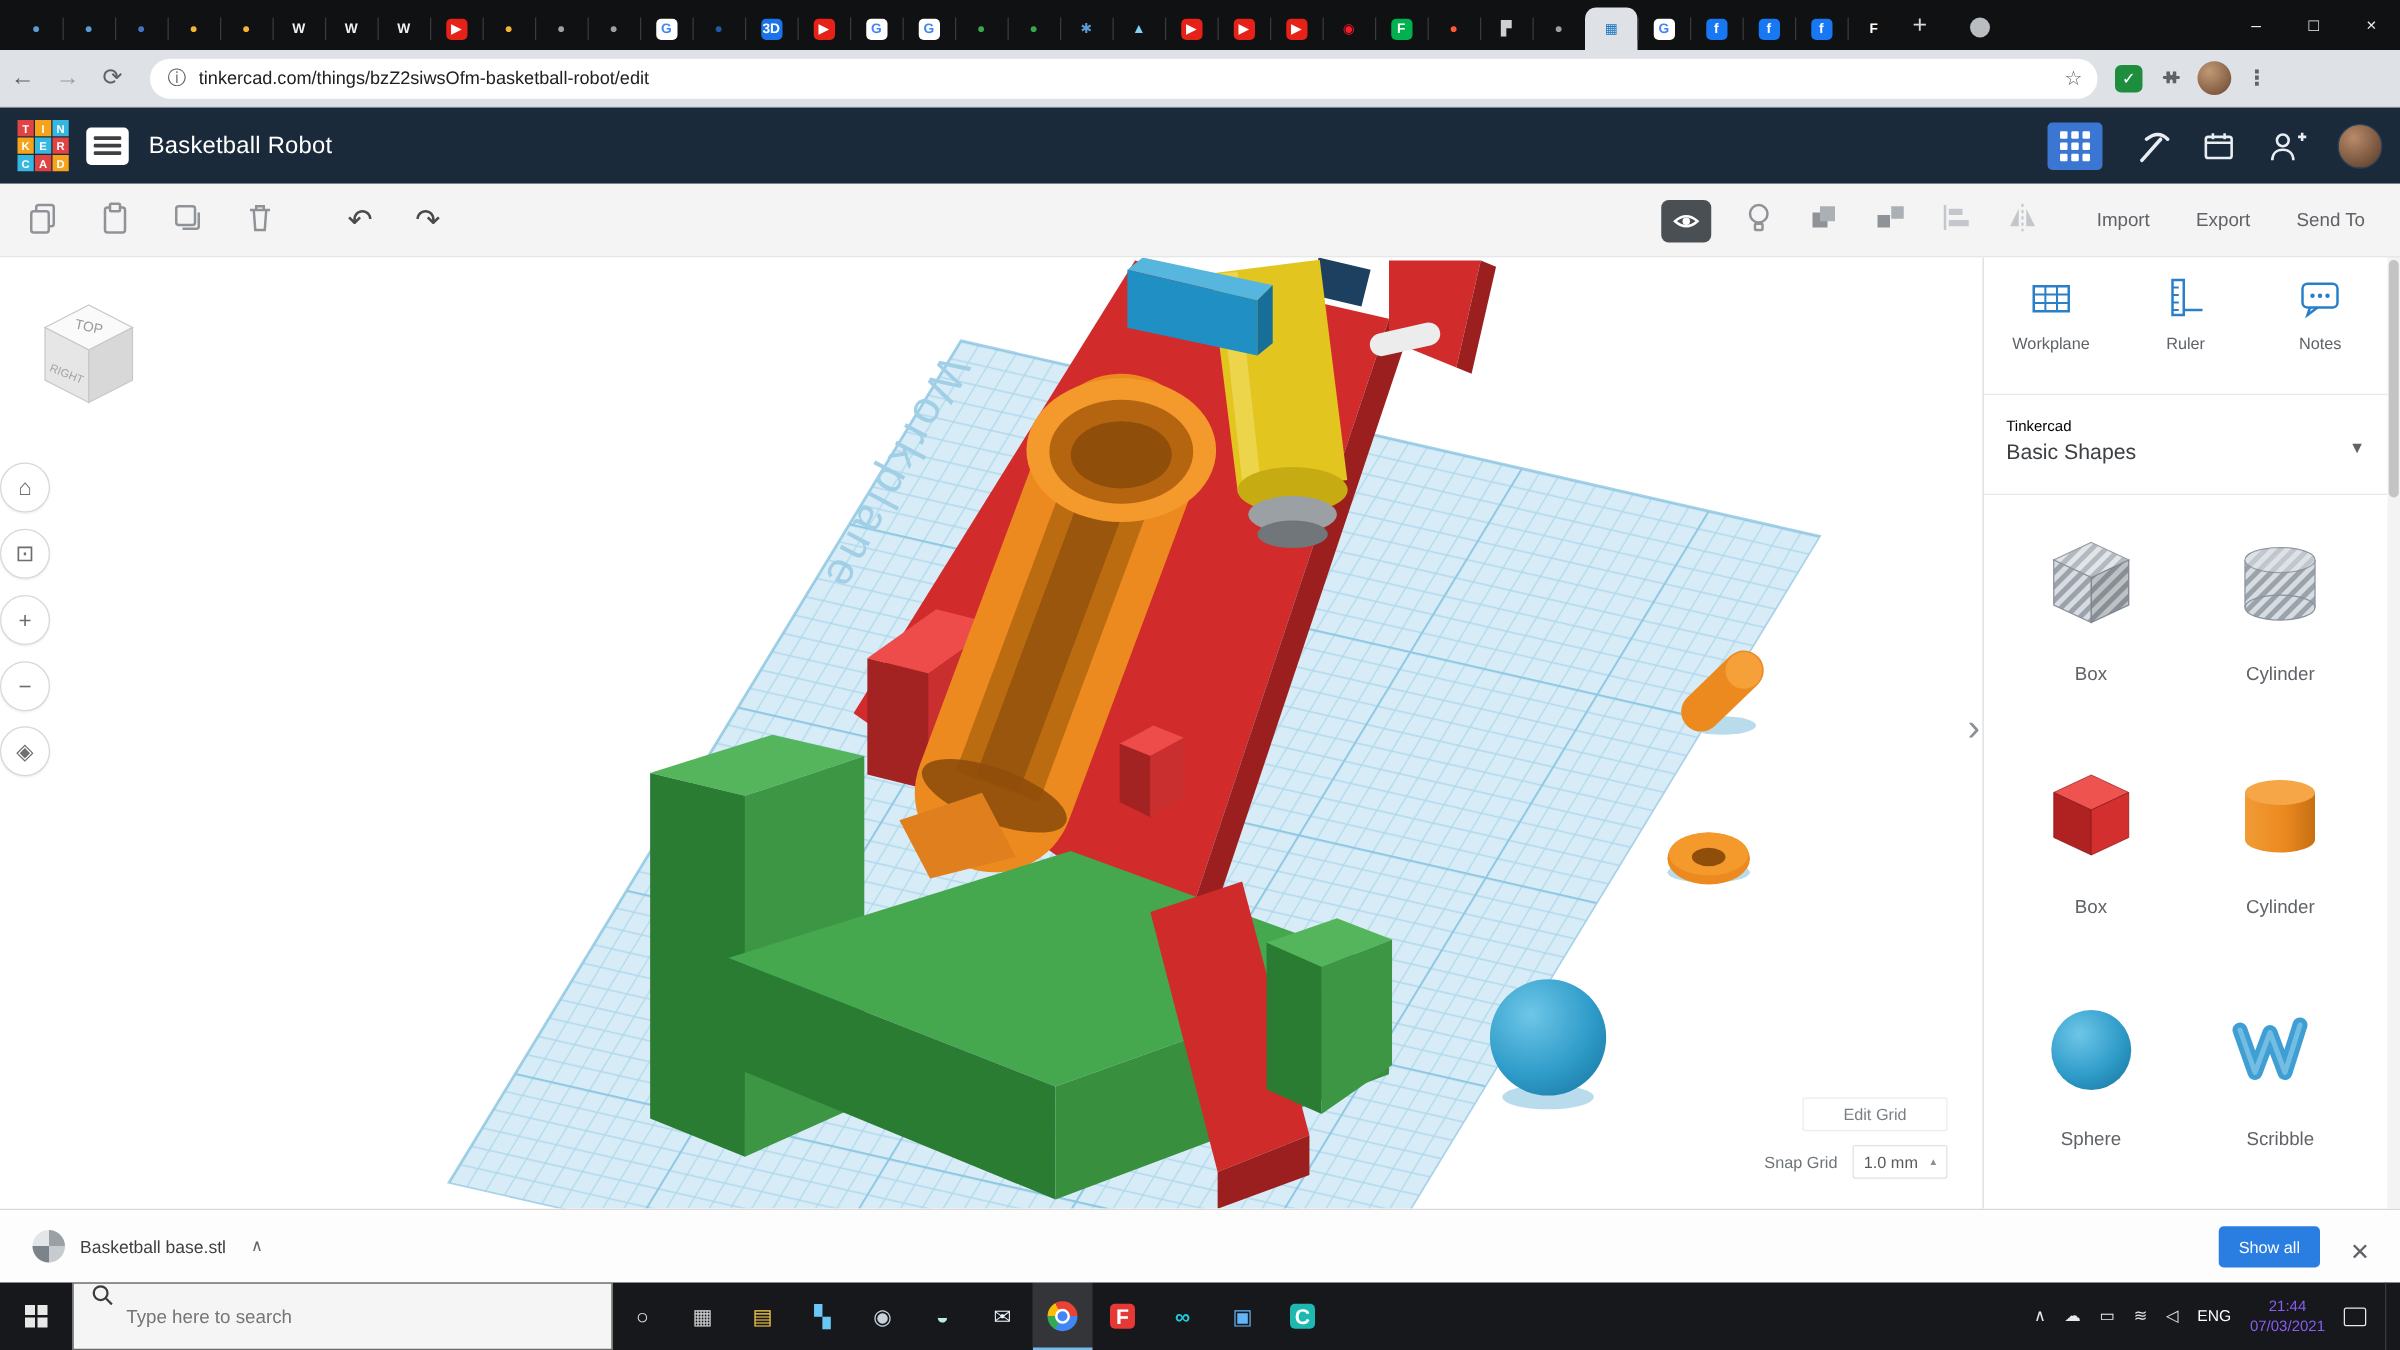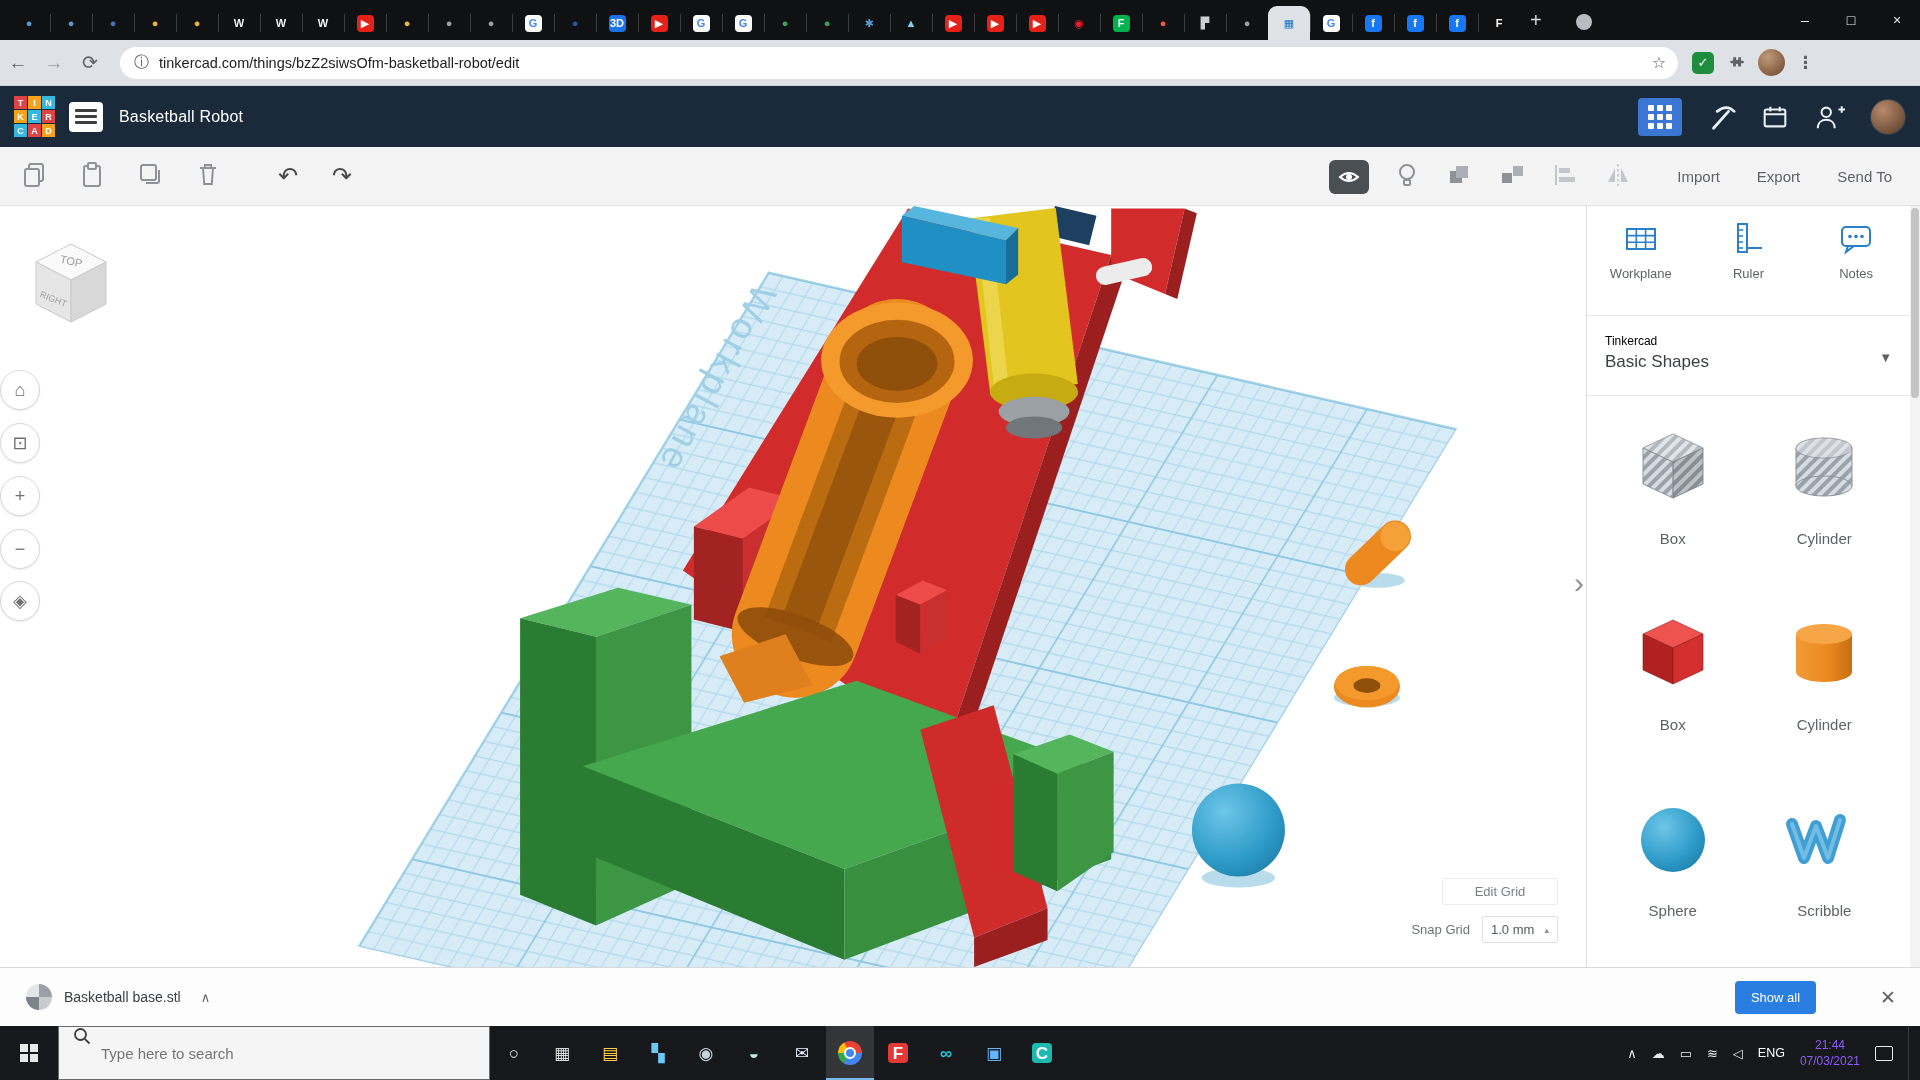--- a/index.html
+++ b/index.html
@@ -31,21 +31,21 @@
   .puzzle { margin-left:12px; display:flex; }
   .avatar-sm { width:27px; height:27px; border-radius:50%; background:radial-gradient(circle at 35% 30%, #c09a76, #6b452e); margin-left:12px; }
   .kebab { color:#5f6368; font-size:17px; font-weight:bold; margin:0 16px 0 12px; }
 
   
   .tkheader { position:absolute; top:86px; left:0; right:0; height:61px; background:#1b2a3a; display:flex; align-items:center; padding:0 14px; }
   .logo { display:grid; grid-template-columns:repeat(3,13px); grid-auto-rows:13px; gap:1px; margin-right:14px; }
   .logo-tile { display:flex; align-items:center; justify-content:center; color:#fff; font-size:9px; font-weight:bold; }
   .menu-sq { width:34px; height:30px; background:#fff; border-radius:4px; display:flex; flex-direction:column; justify-content:center; gap:3px; padding:0 6px; margin-right:16px; }
   .menu-sq i { display:block; height:3px; background:#3c4043; border-radius:1px; }
-  .doc-title { color:#fff; font-size:16px; font-weight:400; letter-spacing:.2px; }
+  .doc-title { color:#fff; font-size:19px; font-weight:400; letter-spacing:.2px; }
   .tkh-right { margin-left:auto; display:flex; align-items:center; gap:24px; }
   .grid-btn { width:44px; height:38px; background:#3b77d2; border-radius:4px; display:grid; grid-template-columns:repeat(3,6px); grid-auto-rows:6px; gap:3px; align-content:center; justify-content:center; }
   .grid-btn i { background:#fff; border-radius:1px; }
   .hicon { display:flex; align-items:center; justify-content:center; }
   .avatar-lg { width:36px; height:36px; border-radius:50%; background:radial-gradient(circle at 35% 30%, #b98a6b, #533824); border:1px solid #2e4257; }
 
   
   .tktoolbar { position:absolute; top:147px; left:0; right:0; height:59px; background:#f4f4f4; border-bottom:1px solid #e2e2e2; display:flex; align-items:center; }
   .tb-left { display:flex; align-items:center; gap:30px; padding-left:20px; }
   .undo-redo { display:flex; gap:34px; margin-left:26px; font-size:24px; color:#4a4a4a; }
@@ -80,21 +80,21 @@
   .shape-label { font-size:15px; color:#5f6368; margin-top:14px; }
   .pscroll { position:absolute; top:206px; left:1910px; width:10px; height:761px; background:#f3f3f3; }
   .pthumb { position:absolute; top:2px; left:1px; width:8px; height:190px; background:#c4c4c4; border-radius:4px; }
 
   
   .shelf { position:absolute; top:967px; left:0; right:0; height:59px; background:#fdfdfd; border-top:1px solid #d9d9d9; display:flex; align-items:center; }
   .dl-item { display:flex; align-items:center; gap:12px; margin-left:26px; }
   .dl-icon { width:26px; height:26px; border-radius:50%; background:conic-gradient(from 0deg,#9aa0a6 0 90deg,#c7cbd0 90deg 180deg,#7d838a 180deg 270deg,#e3e6e9 270deg); }
   .dl-name { font-size:14px; color:#3c4043; }
   .dl-caret { font-size:13px; color:#5f6368; margin-left:8px; }
-  .shelf-right { margin-left:auto; display:flex; align-items:center;gap:40px; }
+  .shelf-right { margin-left:auto; display:flex; align-items:flex-end; }
   .showall { background:#2a7de1; color:#fff; font-size:13px; border-radius:4px; padding:9px 16px; }
   .shelf-close { color:#5f6368; font-size:19px; margin:0 24px; }
 
   
   .taskbar { position:absolute; top:1026px; left:0; right:0; height:54px; background:#16181c; display:flex; align-items:stretch; }
   .startbtn { width:58px; display:flex; align-items:center; justify-content:center; }
   .win-logo { display:grid; grid-template-columns:8px 8px; grid-auto-rows:8px; gap:2px; }
   .win-logo i { background:#e8e8e8; }
   .searchbox { width:432px; background:#f5f5f5; border:1px solid #6a6a6a; display:flex; gap:10px; padding-left:14px; }
   .searchbox input { border:none; outline:none; background:transparent; font-size:15px; color:#444; width:340px; font-family:inherit; }

